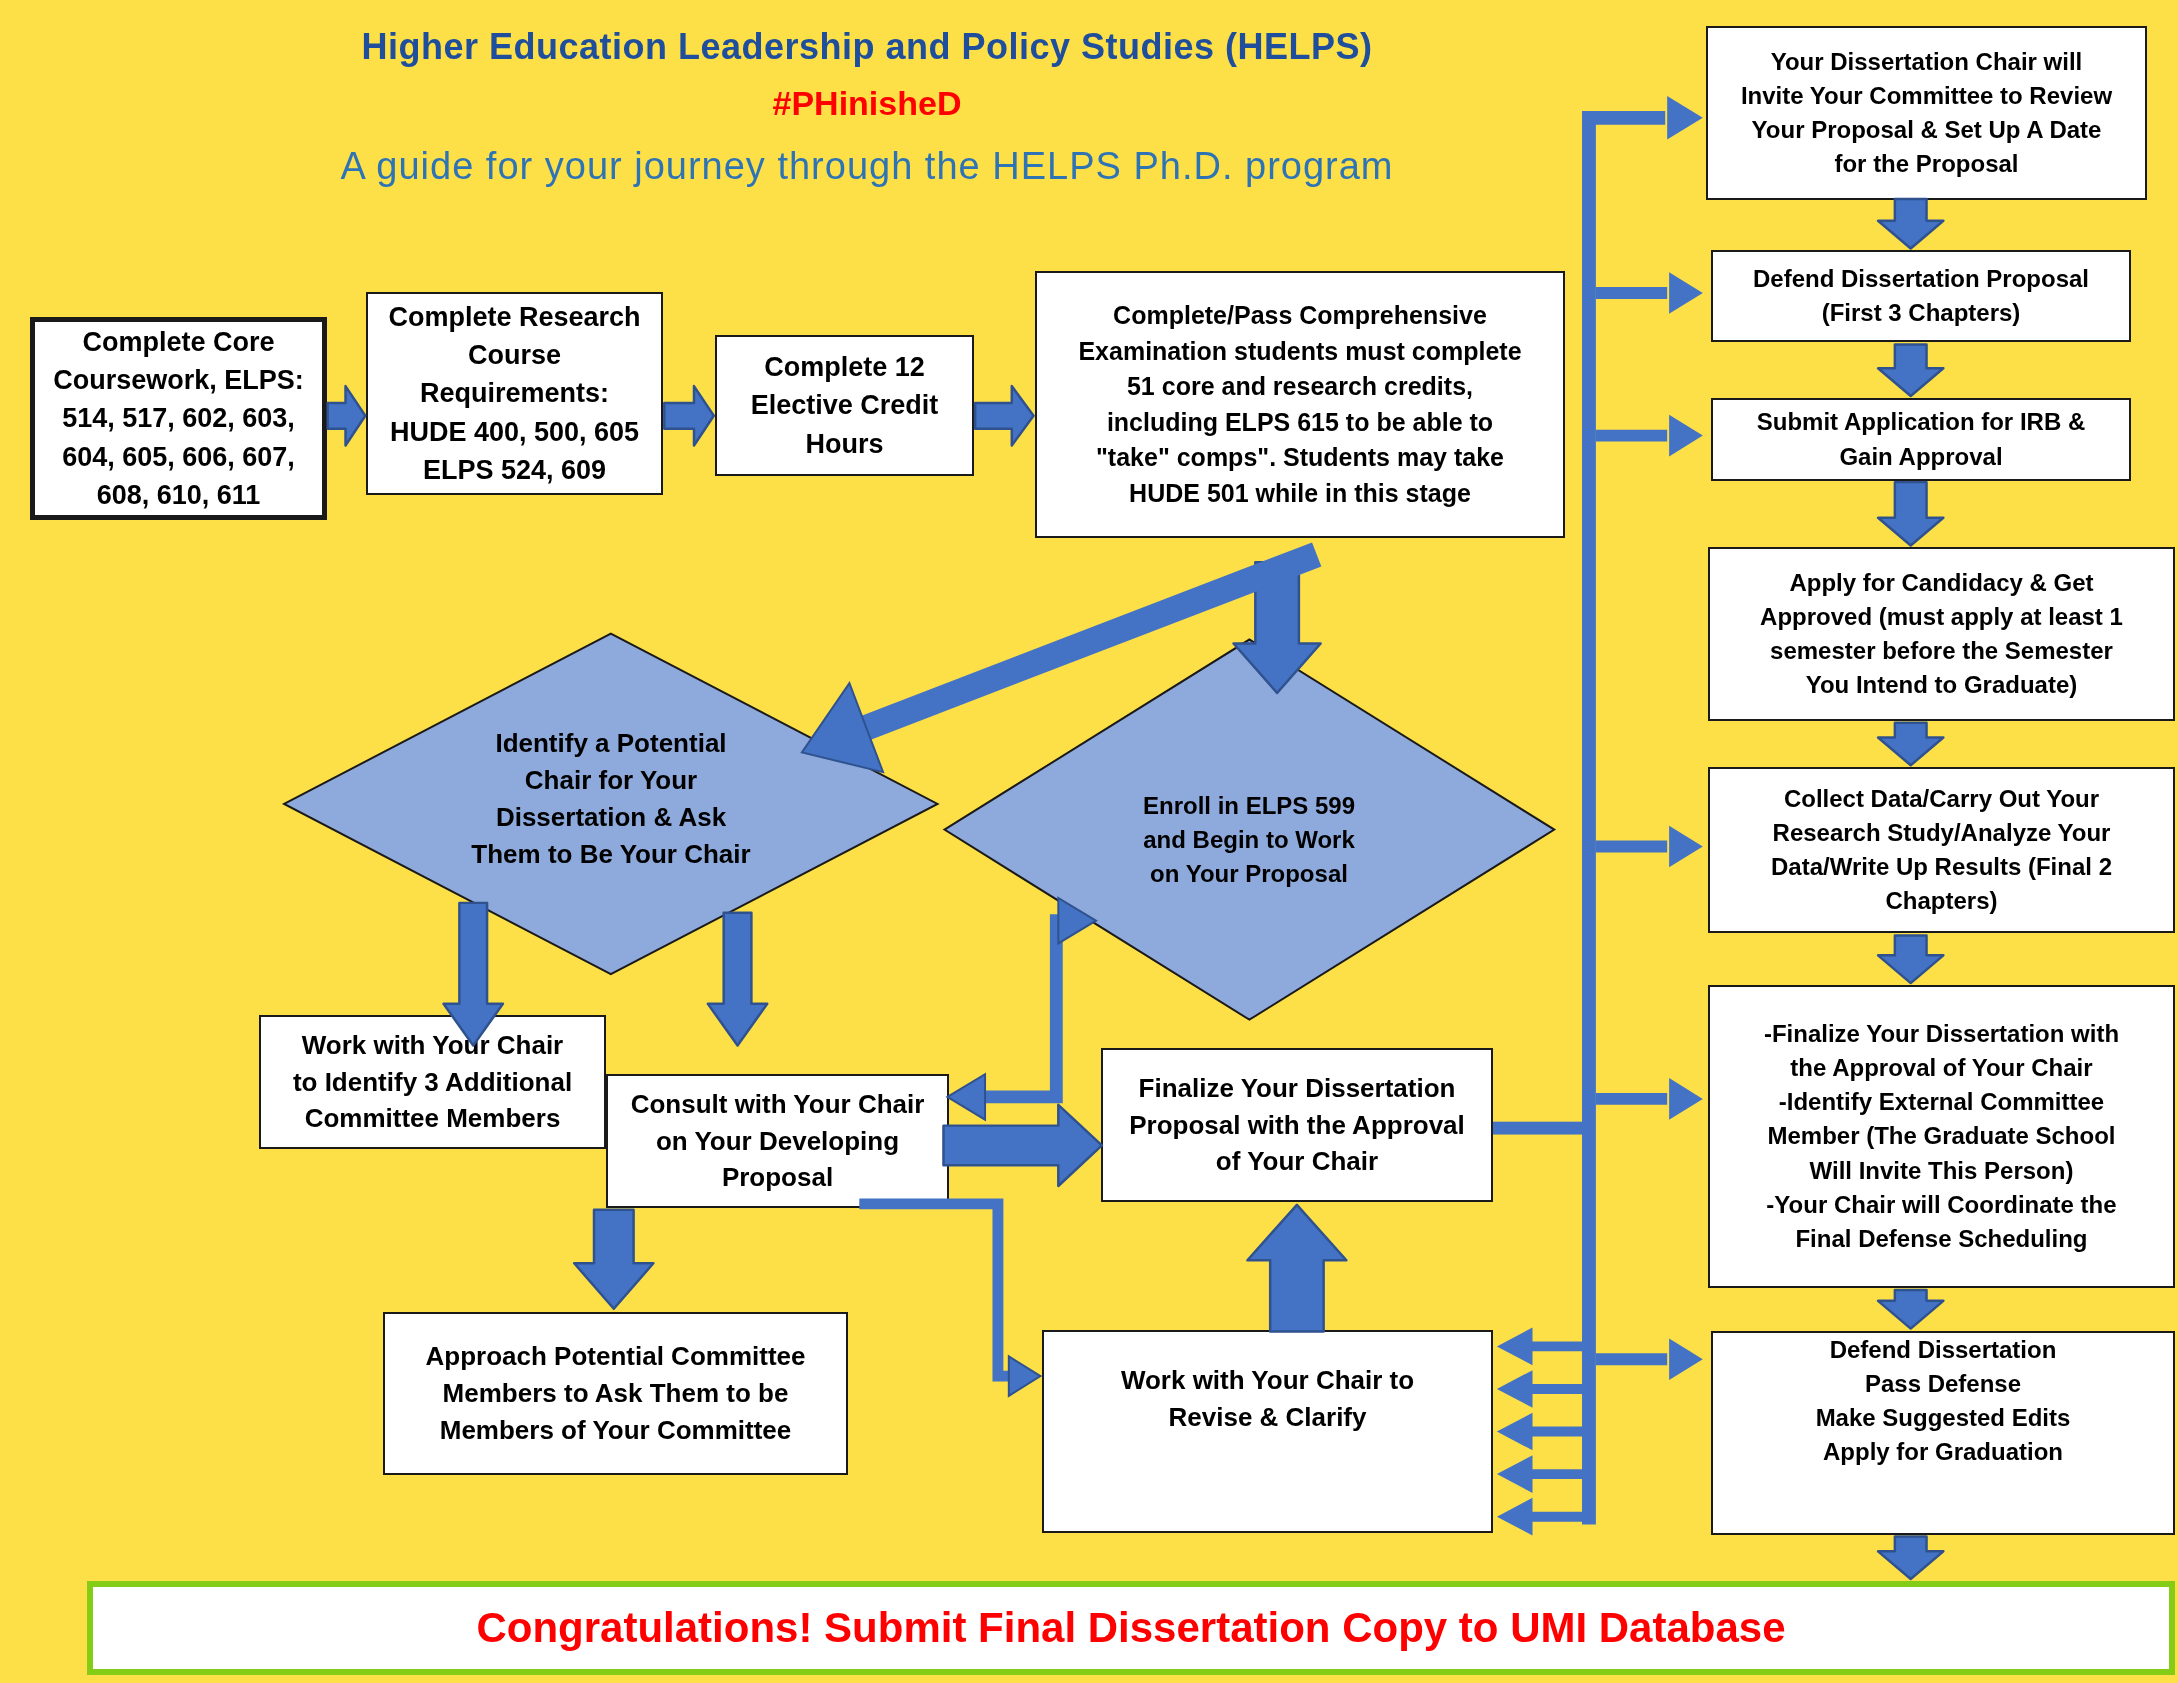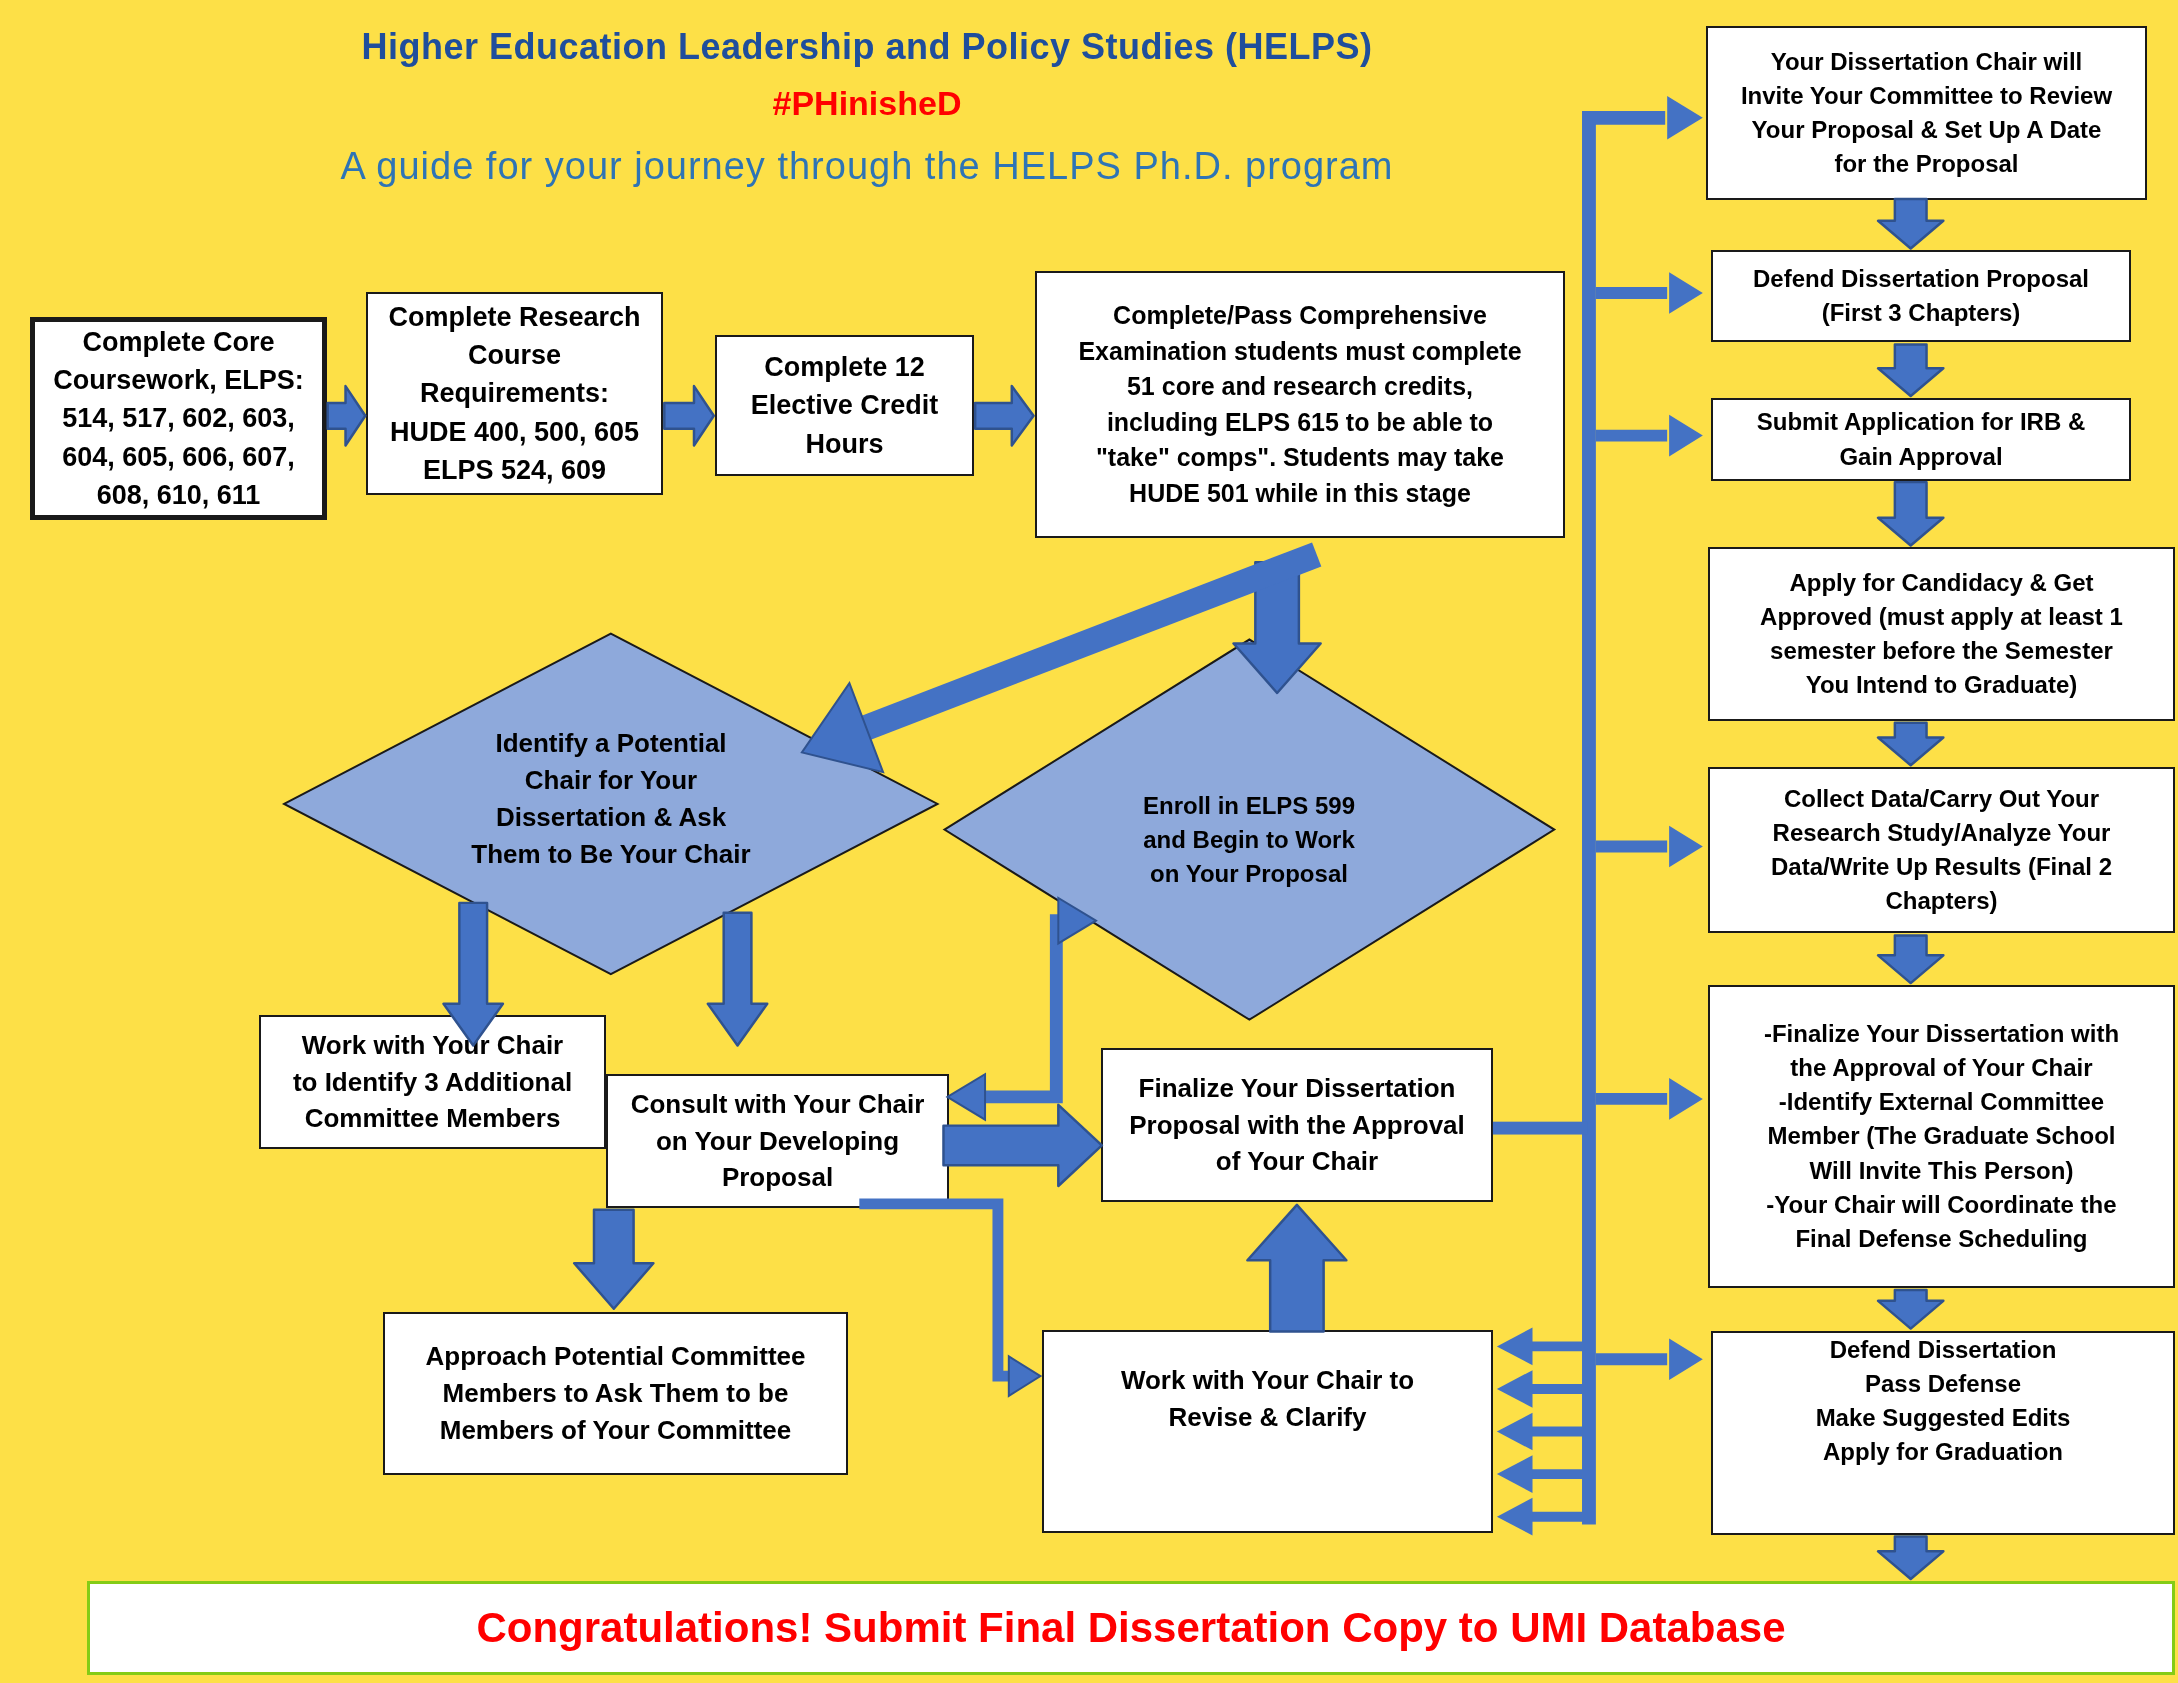--- a/index.html
+++ b/index.html
@@ -10,21 +10,21 @@
   .title-main{font-size:36px;font-weight:bold;color:#1F4E9C;letter-spacing:0.5px;}
   .title-tag{font-size:34px;font-weight:bold;color:#FF0000;margin-top:16px;}
   .title-sub{font-size:38px;font-weight:normal;color:#2E74B5;margin-top:22px;letter-spacing:1px;}
   .box{position:absolute;background:#ffffff;border:2.5px solid #1a1a1a;
        display:flex;align-items:center;justify-content:center;
        text-align:center;font-weight:bold;color:#000;z-index:2;box-sizing:border-box;}
   .txt{white-space:pre-line;line-height:1.42;}
   .thick{border-width:5px;}
   .dtext{position:absolute;z-index:2;text-align:center;font-weight:bold;color:#000;}
   .banner{position:absolute;left:87px;top:1581px;width:2088px;height:94px;
-          border:3px solid #84cc16;background:#fff;z-index:2;
+          border:6px solid #84cc16;background:#fff;z-index:2;
           display:flex;align-items:center;justify-content:center;box-sizing:border-box;}
   .banner .txt{color:#FF0000;font-size:42px;font-weight:bold;line-height:1;}
   .connector{z-index:3;}
   .under{z-index:1;}
 </style>
 </head>
 <body>
 
 <div class="stage">
 

